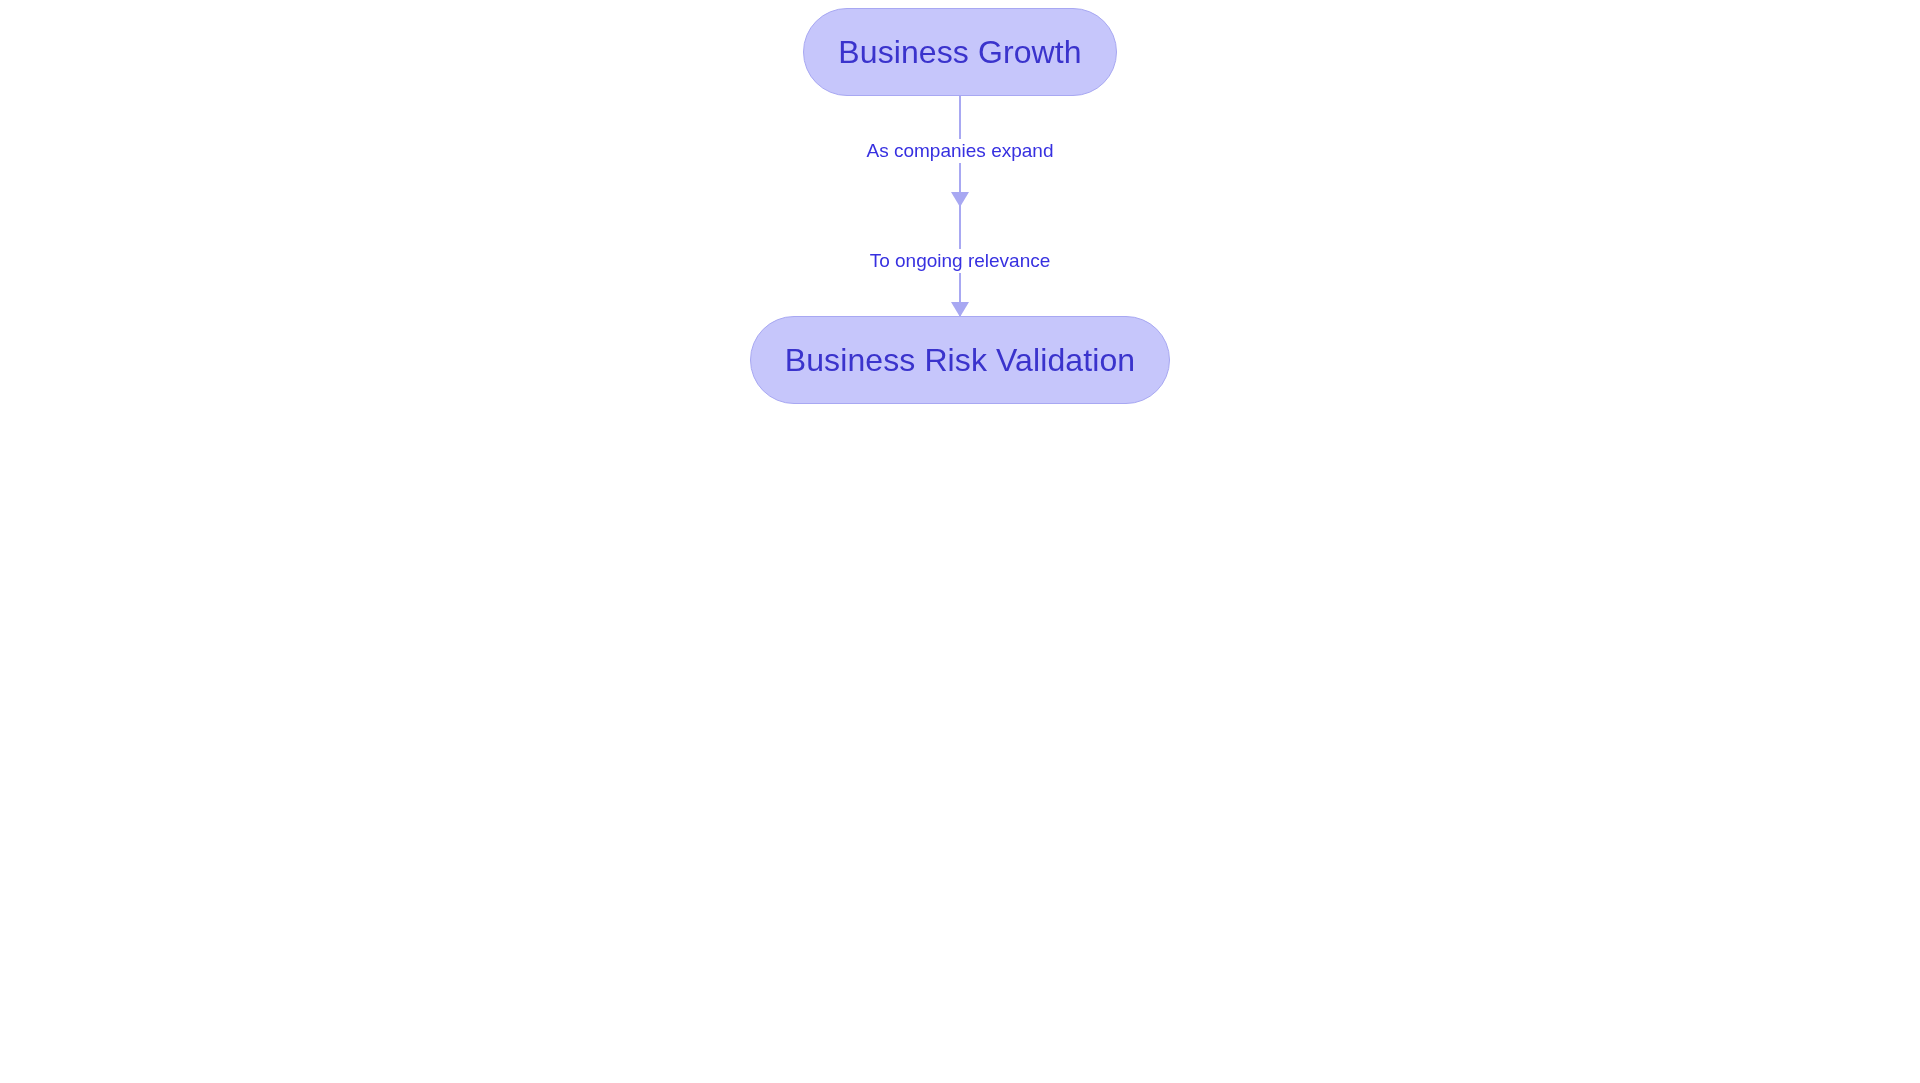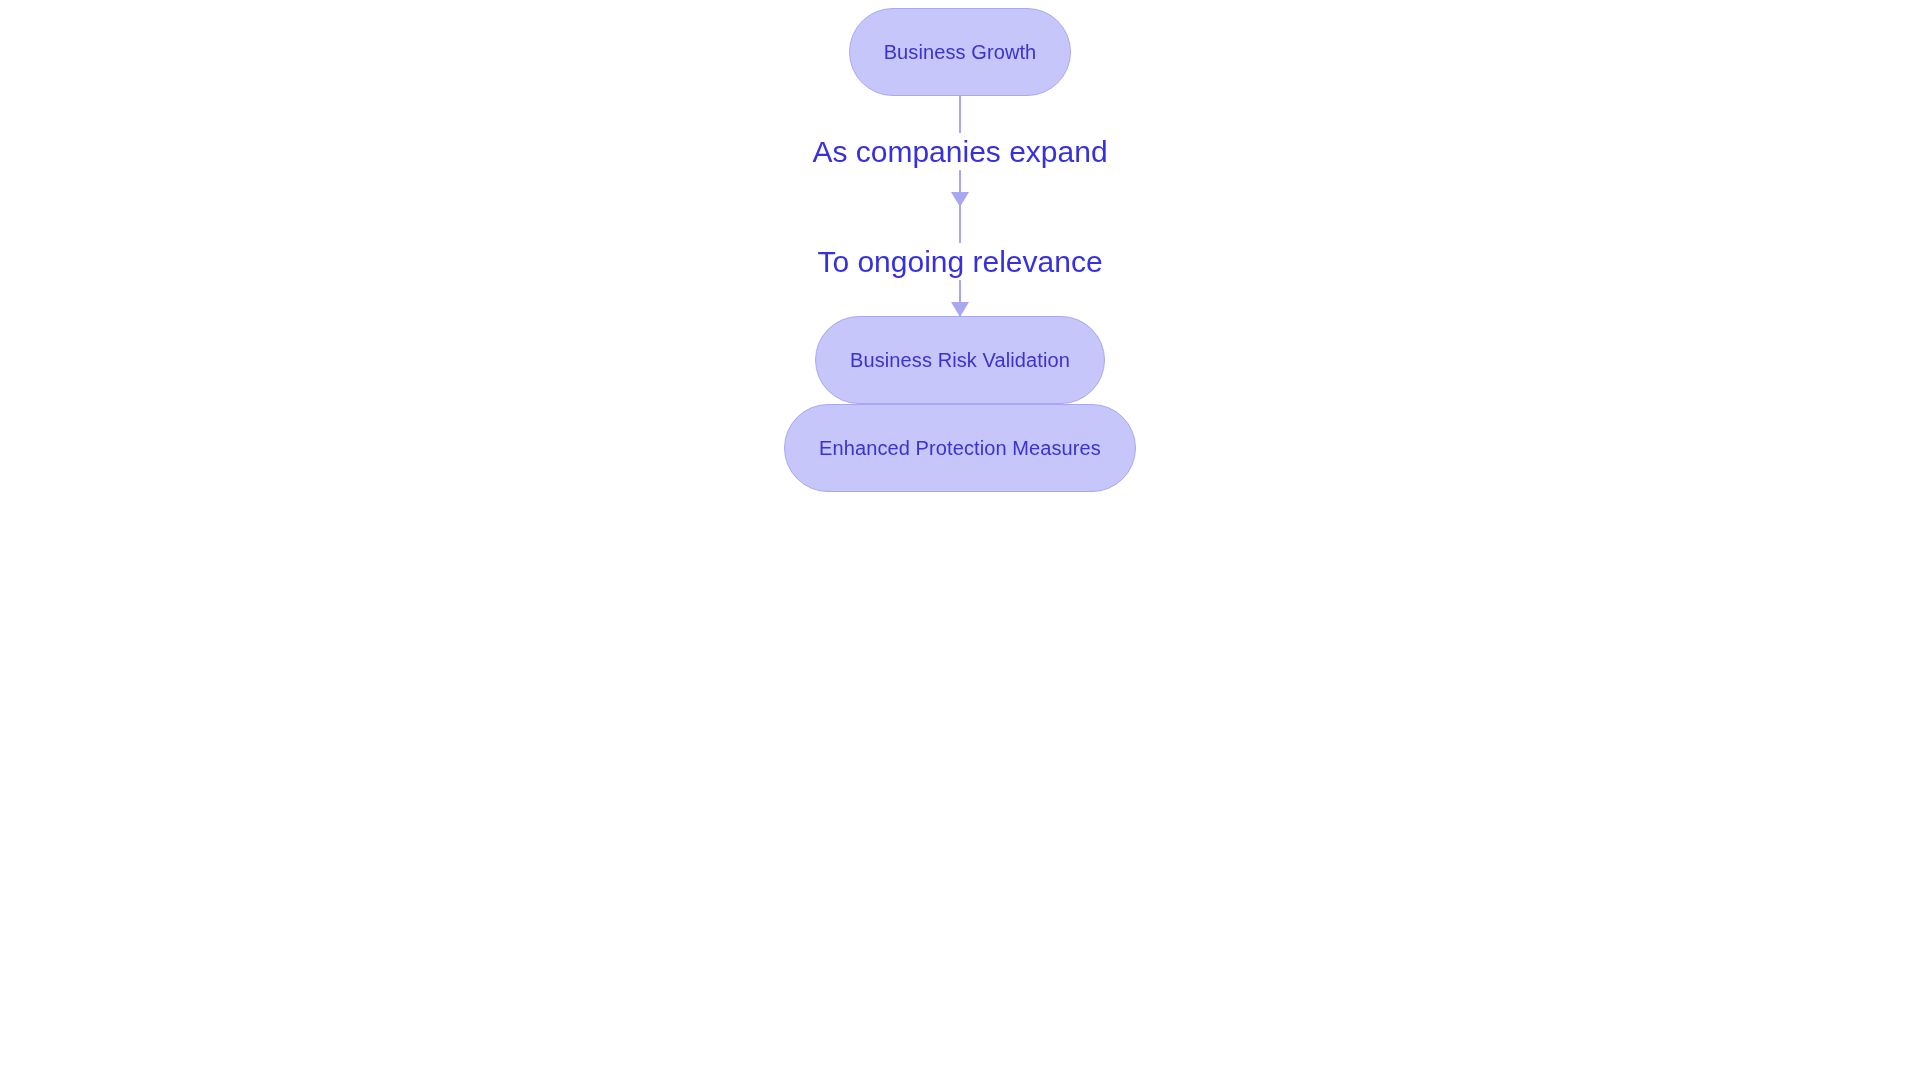--- a/index.html
+++ b/index.html
@@ -42,21 +42,21 @@
     display: flex;
     align-items: center;
     justify-content: center;
     background: #c6c6fb;
     border: 1.6px solid #a8a8f2;
     border-radius: 44px;
     padding: 0 34px;
     white-space: nowrap;
   }
   .node-label {
-    font-size: 20px;
+    font-size: 32px;
     line-height: 1;
     color: #3a33cc;
     letter-spacing: 0.1px;
   }
 
   
   .connector {
     position: relative;
     z-index: 1;
     width: 100%;
@@ -72,21 +72,21 @@
     bottom: 0;
     width: 2.6px;
     margin-left: -1.3px;
     background: #a8a8f2;
   }
   .connector .edge-label {
     position: relative;
     z-index: 3;
     background: #ffffff;
     padding: 2px 10px;
-    font-size: 30px;
+    font-size: 19px;
     line-height: 1.1;
     color: #3730e0;
     white-space: nowrap;
   }
   .connector .arrowhead {
     position: absolute;
     left: 50%;
     bottom: -1px;
     margin-left: -9px;
     width: 0;
@@ -127,18 +127,15 @@
       <div class="line"></div>
       <div class="edge-label">To ongoing relevance</div>
       <div class="arrowhead"></div>
     </div>
 
     <div class="node">
       <span class="node-label">Business Risk Validation</span>
     </div>
 
 
-    <div class="node">
-      <span class="node-label">Enhanced Protection Measures</span>
-    </div>
 
   </div>
 </div>
 
 </body></html>

